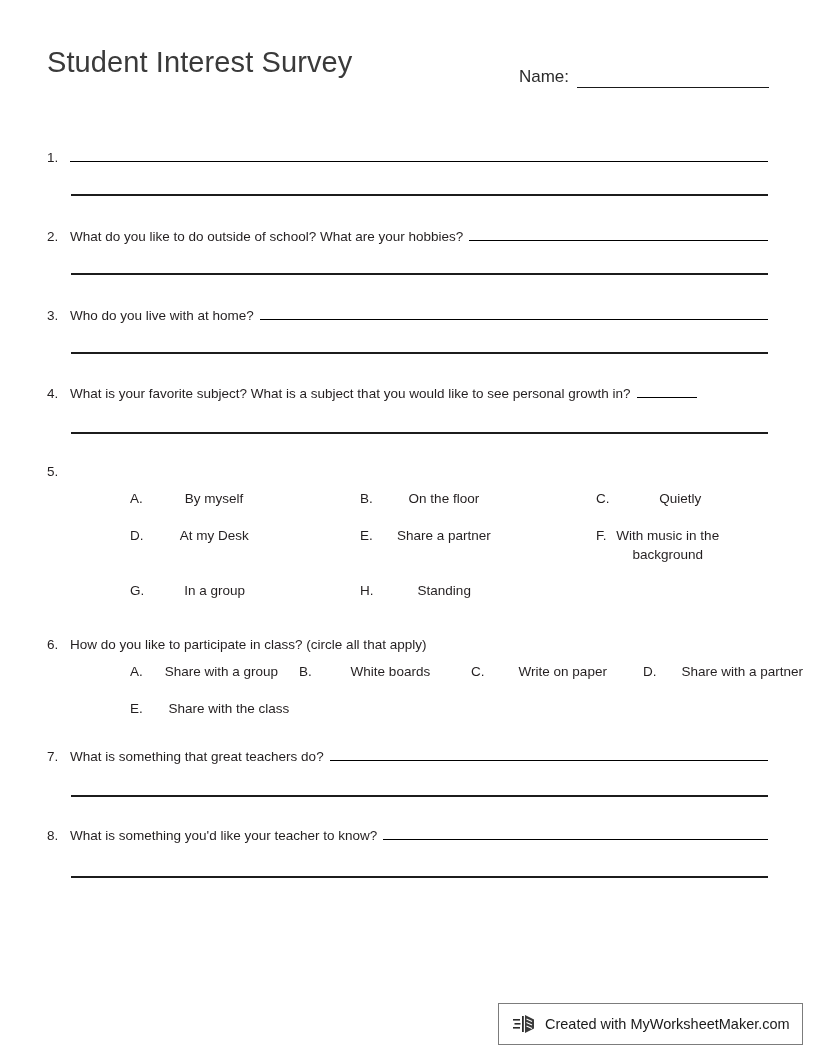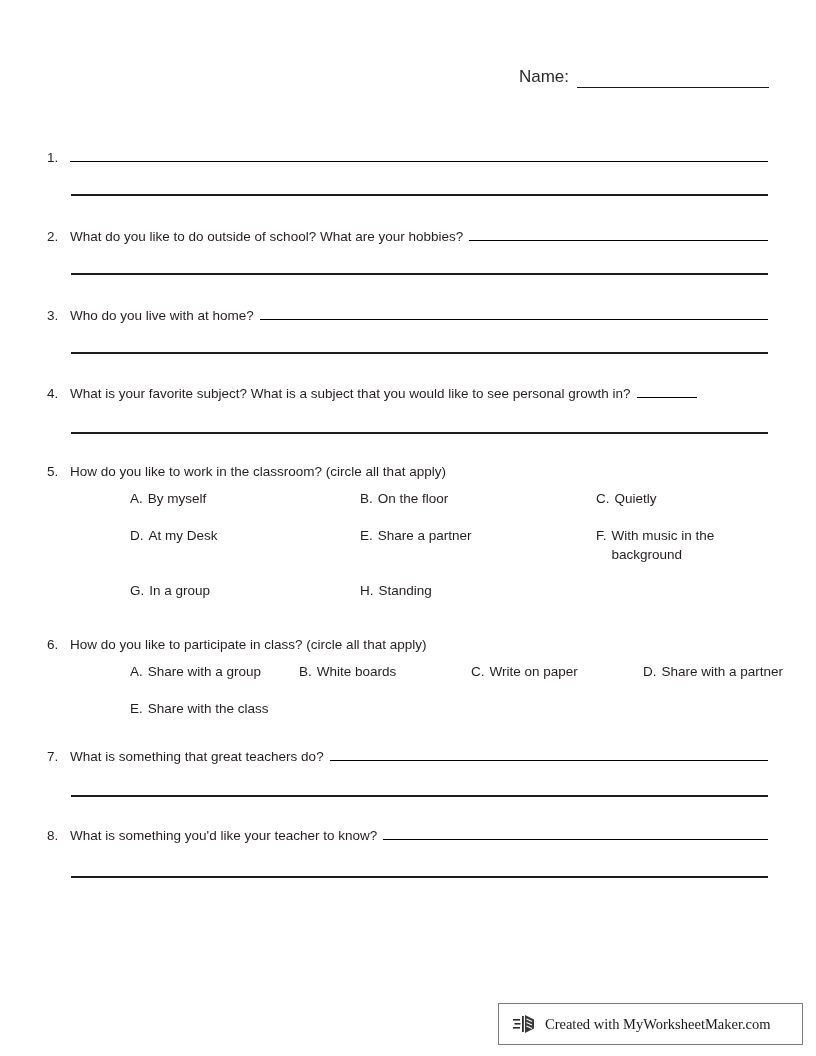--- a/index.html
+++ b/index.html
@@ -118,37 +118,37 @@
     display: flex;
     align-items: flex-start;
   }
   .opt-letter {
     flex: 0 0 auto;
     padding-right: 5px;
     white-space: nowrap;
   }
   .opt-label {
     flex: 1 1 auto;
+    text-align: center;
   }
   .opt.w-narrow { width: 150px; }
 
   
   .footer-badge {
     position: absolute;
     left: 498px;
     top: 1003px;
     width: 305px;
     height: 42px;
     border: 1px solid #7c7c7c;
     background: #ffffff;
     display: flex;
     align-items: center;
     box-sizing: border-box;
     padding-left: 14px;
-    font-family: Liberation Serif, serif;
   }
   .badge-logo {
     flex: 0 0 auto;
     width: 26px;
     height: 24px;
     position: relative;
     margin-right: 6px;
   }
   .badge-text {
     font-size: 14.5px;
@@ -156,20 +156,21 @@
     white-space: nowrap;
     line-height: 18px;
   }
 </style>
 </head>
 <body>
 
 <div class="page">
 
   <div class="header">
+    <div class="title">Student Interest Survey</div>
 
     <div class="namedate">
       <div class="nd-row">
         <span class="nd-label">Name:</span>
         <span class="nd-line"></span>
       </div>
     </div>
   </div>
 
   <div class="q" style="top:148px;">
@@ -203,21 +204,20 @@
       <span class="q-num">4.</span>
       <span class="q-text">What is your favorite subject? What is a subject that you would like to see personal growth in?</span>
       <span class="q-inline-line short"></span>
     </div>
     <div class="q-second-line" style="top:48px;"></div>
   </div>
 
   <div class="q" style="top:463px;">
     <div class="q-head">
       <span class="q-num">5.</span>
-      <span class="q-text">How do you like to work in the classroom? (circle all that apply)</span>
     </div>
     <div class="opts" style="top:26px; height:120px;">
       <div class="opt w-narrow" style="left:12px; top:0;">
         <span class="opt-letter">A.</span>
         <span class="opt-label">By myself</span>
       </div>
       <div class="opt w-narrow" style="left:242px; top:0;">
         <span class="opt-letter">B.</span>
         <span class="opt-label">On the floor</span>
       </div>

